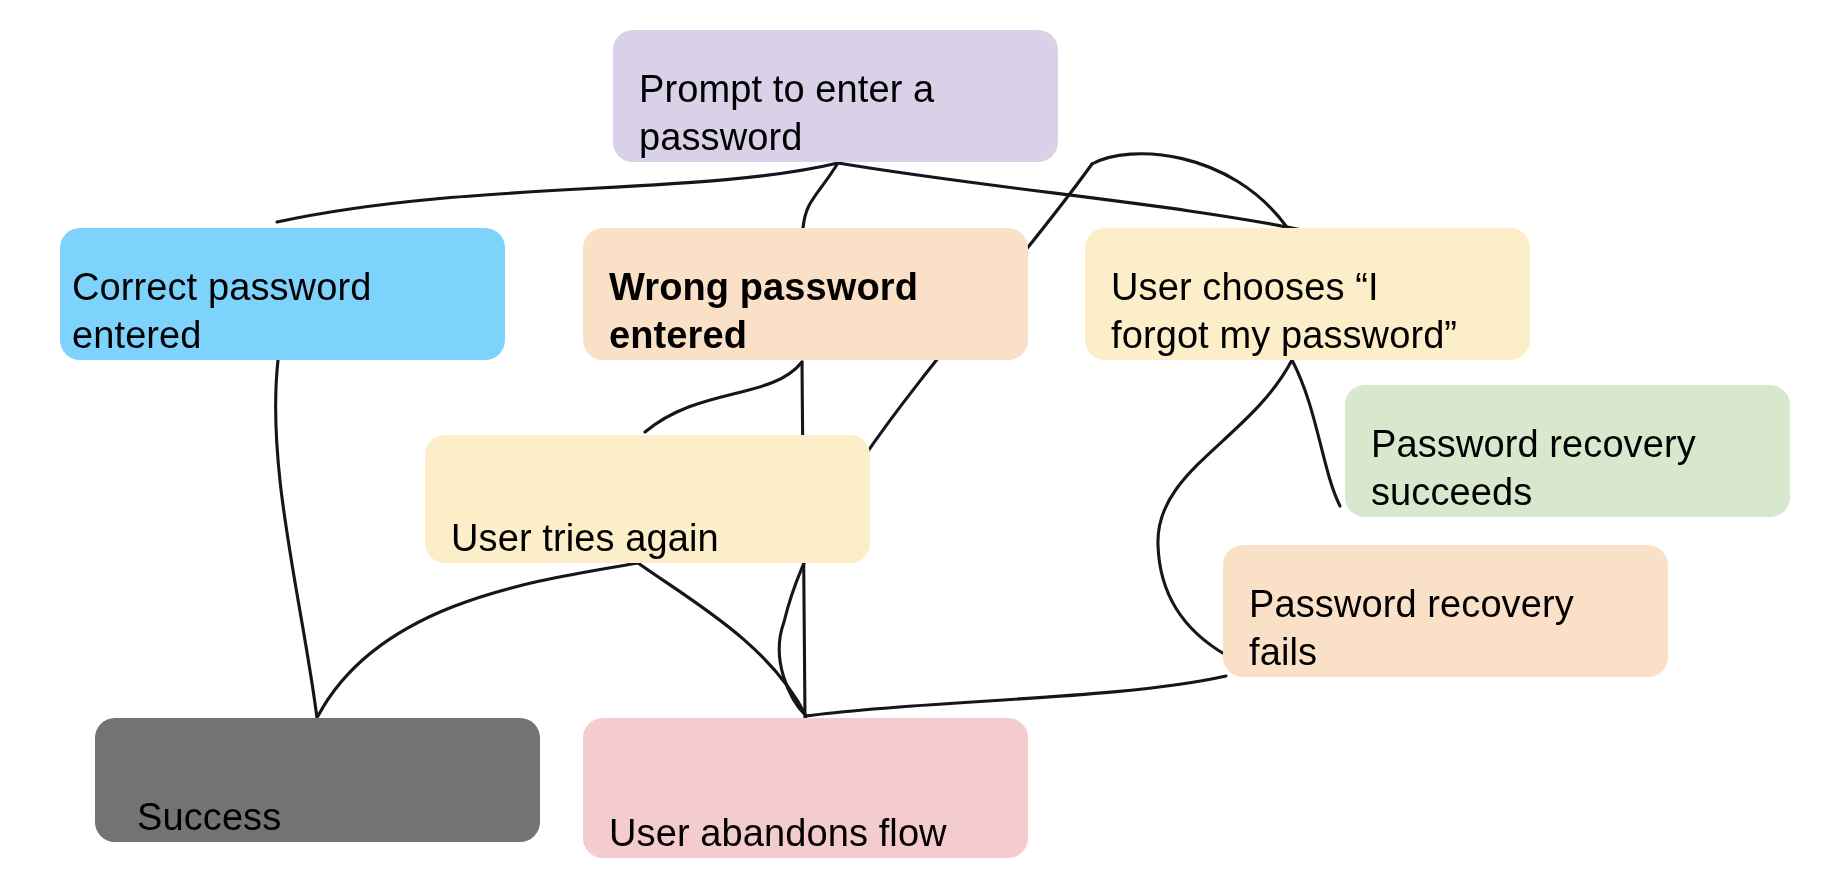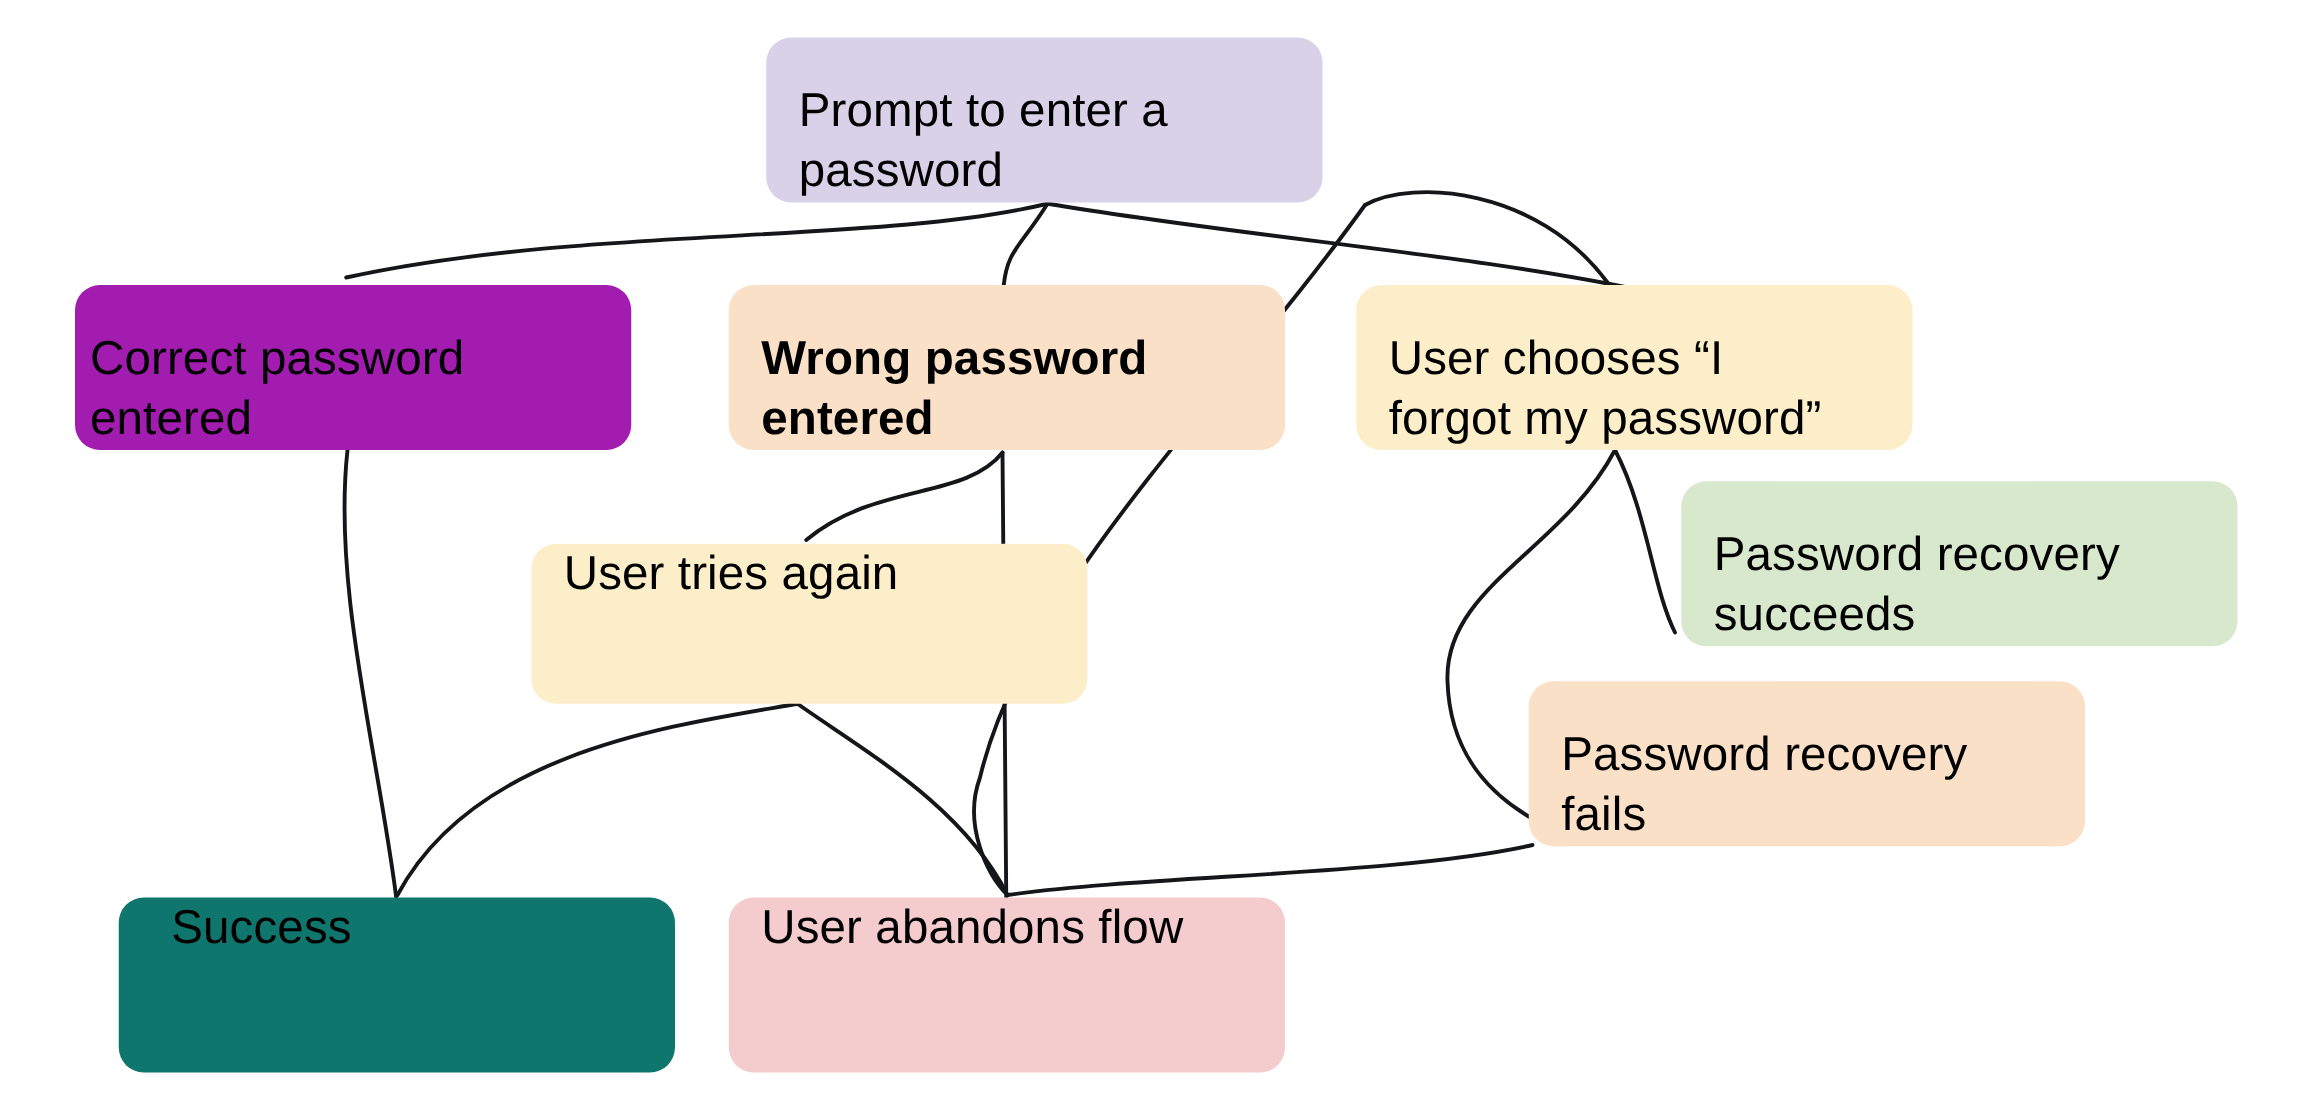--- a/index.html
+++ b/index.html
@@ -30,21 +30,21 @@
     stroke: #15161a;
     stroke-width: 3.1;
     stroke-linecap: round;
     stroke-linejoin: round;
   }
   .node {
     position: absolute;
     box-sizing: border-box;
     border-radius: 20px;
     display: flex;
-    align-items: flex-start;
+    align-items: flex-end;
     padding: 0 26px;
     color: #000000;
     font-size: 38px;
     line-height: 1.28;
     letter-spacing: 0.1px;
     white-space: pre-line;
   }
   .node.two-line {
     align-items: flex-end;
     padding-top: 22px;
@@ -67,28 +67,28 @@
       <path d="M 638 563 C 690 600 770 644 806 716" stroke="#15161a"></path>
       <path d="M 1092 164 C 980 320 820 470 784 622 C 770 660 790 700 806 716" stroke="#15161a"></path>
       <path d="M 1292 360 C 1318 410 1322 470 1340 506" stroke="#15161a"></path>
       <path d="M 1292 360 C 1250 440 1155 470 1158 545 C 1160 610 1200 640 1226 655" stroke="#15161a"></path>
       <path d="M 1226 676 C 1120 700 920 700 806 716" stroke="#15161a"></path>
     </svg>
 
   <div id="nodes">
       <div class="node two-line" style="left: 613px; top: 30px; width: 445px; height: 132px; background: rgb(216, 209, 232);"><span>Prompt to enter a
 password</span></div>
-      <div class="node two-line" style="left: 60px; top: 228px; width: 445px; height: 132px; background: #a21caf; padding-left: 12px;"><span>Correct password
+      <div class="node two-line" style="left: 60px; top: 228px; width: 445px; height: 132px; background: #7dd3fc; padding-left: 12px;"><span>Correct password
 entered</span></div>
       <div class="node two-line" style="left: 583px; top: 228px; width: 445px; height: 132px; background: rgb(251, 224, 200); font-weight: bold;"><span>Wrong password
 entered</span></div>
       <div class="node two-line" style="left: 1085px; top: 228px; width: 445px; height: 132px; background: rgb(251, 238, 200); padding-left: 26px;"><span>User chooses “I
 forgot my password”</span></div>
       <div class="node" style="left: 425px; top: 435px; width: 445px; height: 128px; background: rgb(251, 238, 200);"><span>User tries again</span></div>
       <div class="node two-line" style="left: 1345px; top: 385px; width: 445px; height: 132px; background: rgb(215, 232, 205);"><span>Password recovery
 succeeds</span></div>
       <div class="node two-line" style="left: 1223px; top: 545px; width: 445px; height: 132px; background: rgb(251, 224, 200);"><span>Password recovery
 fails</span></div>
-      <div class="node" style="left: 95px; top: 718px; width: 445px; height: 140px; background: #0f766e; padding-left: 42px;"><span>Success</span></div>
+      <div class="node" style="left: 95px; top: 718px; width: 445px; height: 124px; background: #737373; padding-left: 42px;"><span>Success</span></div>
       <div class="node" style="left: 583px; top: 718px; width: 445px; height: 140px; background: rgb(244, 204, 206);"><span>User abandons flow</span></div>
     </div>
 
 </div>
 
 </body></html>

